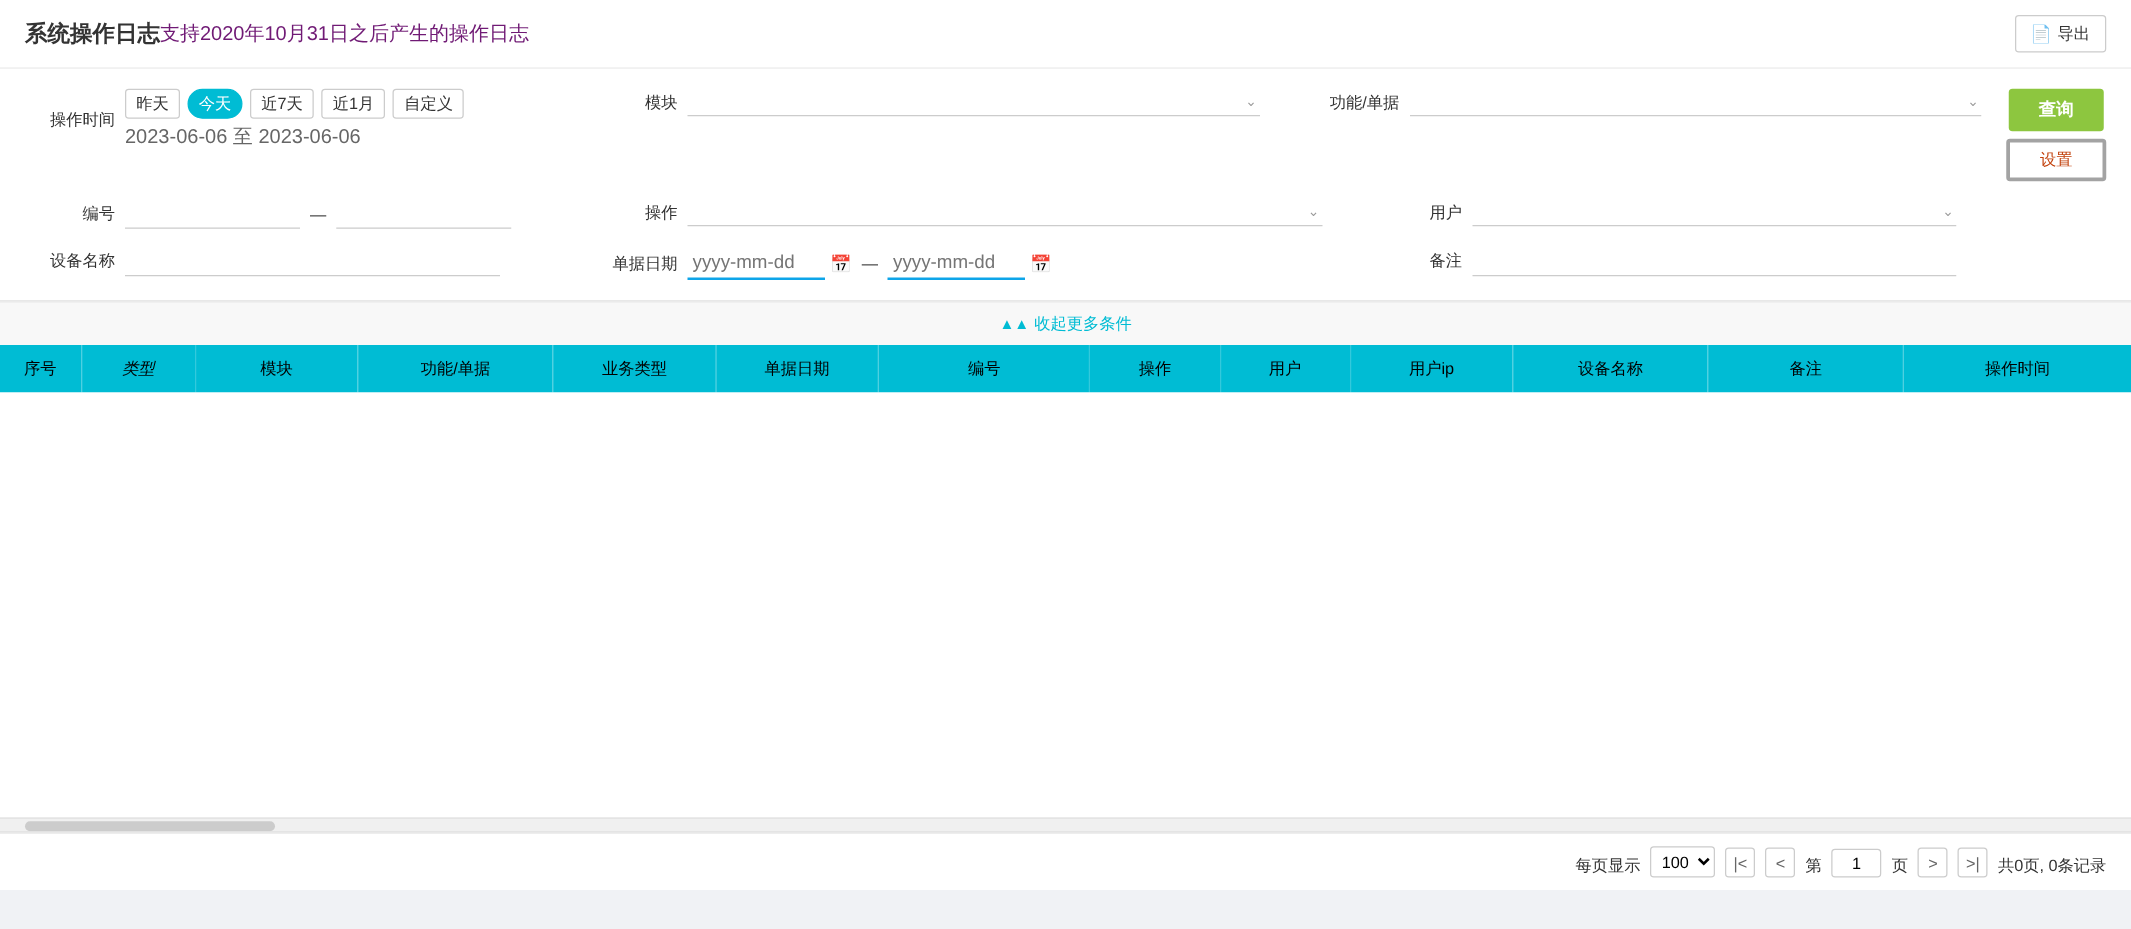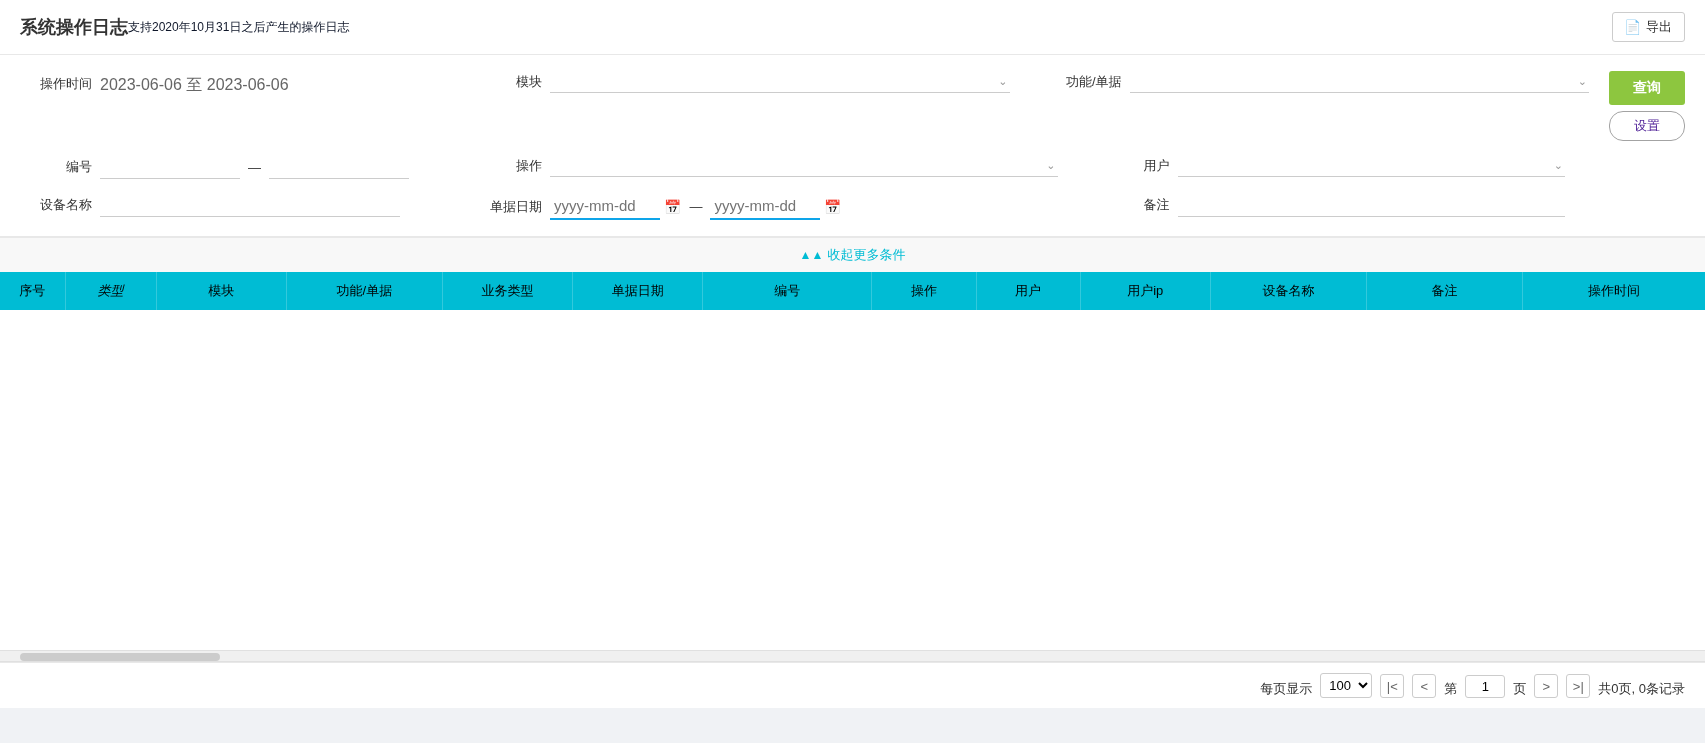--- a/index.html
+++ b/index.html
@@ -11,22 +11,22 @@
       padding: 12px 20px;
       background: #fff;
       border-bottom: 1px solid #e8e8e8;
     }
     .page-title {
       font-size: 18px;
       font-weight: bold;
       color: #333;
     }
     .page-subtitle {
-      font-size: 12px;
-      color: #0f172a;
+      font-size: 16px;
+      color: #701a75;
     }
     .export-btn {
       margin-left: auto;
       display: flex;
       align-items: center;
       gap: 4px;
       padding: 5px 12px;
       border: 1px solid #ccc;
       background: #fff;
       border-radius: 3px;
@@ -128,23 +128,23 @@
       color: #fff;
       border: none;
       border-radius: 3px;
       cursor: pointer;
       font-size: 14px;
       font-weight: bold;
     }
     .settings-btn {
       padding: 5px 24px;
       background: #fff;
-      color: #4c1d95;
-      border: 1px solid #a3a3a3;
-      border-radius: 14px;
+      color: #c2410c;
+      border: 3px solid #a3a3a3;
+      border-radius: 3px;
       cursor: pointer;
       font-size: 13px;
       margin-top: 6px;
     }
 
     .btn-group {
       display: flex;
       flex-direction: column;
       align-items: center;
       margin-left: 20px;
@@ -281,20 +281,27 @@
   </button>
 </div>
 
 <div class="filter-panel">
 
   <div class="three-col-row" style="margin-bottom:14px;">
 
     <div class="col-block col-block-1">
       <span class="filter-label">操作时间</span>
       <div>
+        <div class="time-buttons">
+          <button class="time-btn">昨天</button>
+          <button class="time-btn active">今天</button>
+          <button class="time-btn">近7天</button>
+          <button class="time-btn">近1月</button>
+          <button class="time-btn">自定义</button>
+        </div>
         <div class="time-range">2023-06-06 至 2023-06-06</div>
       </div>
     </div>
 
     <div class="col-block col-block-2">
       <span class="filter-label">模块</span>
       <div class="select-wrapper" style="flex:1;">
         <span style="color:#ccc; font-size:12px;"></span>
         <span class="chevron">⌄</span>
       </div>

